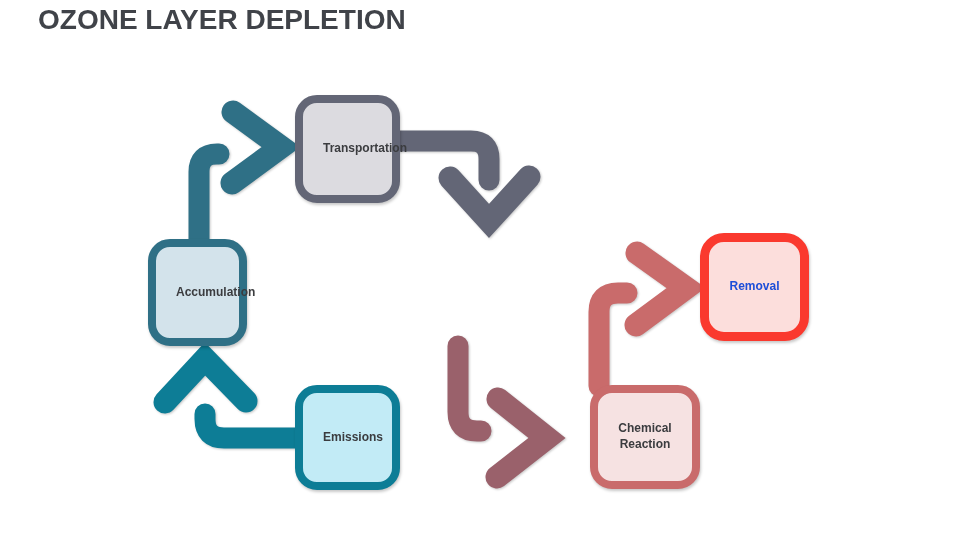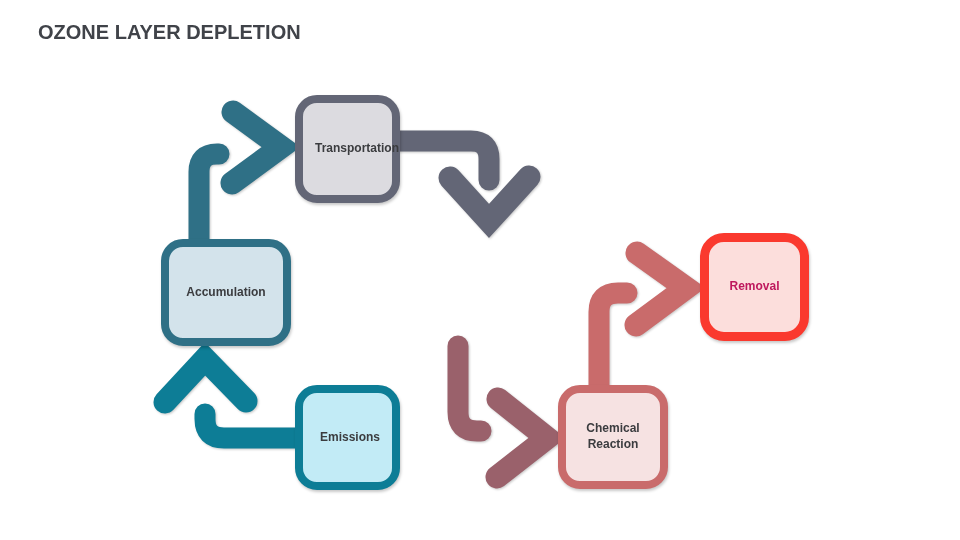--- a/index.html
+++ b/index.html
@@ -11,22 +11,22 @@
     position: relative;
     width: 960px;
     height: 540px;
     background: #ffffff;
     overflow: hidden;
     font-family: "Liberation Sans", sans-serif;
   }
   .slide-title {
     position: absolute;
     left: 38px;
-    top: 21px;
-    font-size: 20px;
+    top: 4px;
+    font-size: 28px;
     font-weight: bold;
     letter-spacing: 0px;
     color: #404349;
     white-space: nowrap;
   }
   .arrow-layer {
     position: absolute;
     left: 0;
     top: 0;
     width: 960px;
@@ -52,26 +52,26 @@
     border: 8px solid #000;
     border-radius: 22px;
     background-clip: padding-box;
     display: flex;
     align-items: center;
     justify-content: center;
     text-align: center;
     font-weight: bold;
     font-size: 12px;
     line-height: 1.3;
-    padding: 12px;
+    padding: 20px;
     box-shadow: 1px 2px 3px rgba(0,0,0,0.22);
   }
   .node .lbl { display: block; width: 100%; }
   .n-transportation { left: 295px; top:  95px; width: 105px; height: 108px; }
-  .n-accumulation   { left: 161px; top: 239px; width: 130px; height: 107px; }
+  .n-accumulation   { left: 148px; top: 239px; width: 99px; height: 107px; }
   .n-emissions      { left: 295px; top: 385px; width: 105px; height: 105px; text-align: right; }
   .n-conversion     { left: 415px; top: 237px; width: 108px; height: 110px; }
   .n-chemical       { left: 558px; top: 385px; width: 110px; height: 104px; }
   .n-removal        { left: 700px; top: 233px; width: 109px; height: 108px; border-width: 9px; border-radius: 24px; }
 </style>
 </head>
 <body>
 
 <div class="stage">
 
@@ -111,21 +111,21 @@
 
   <div class="node n-accumulation" style="border-color: rgb(47, 112, 134); background-color: rgb(211, 227, 235); color: rgb(59, 60, 63);">
     <span class="lbl">Accumulation</span>
   </div>
 
   <div class="node n-emissions" style="border-color: rgb(13, 125, 150); background-color: rgb(194, 235, 246); color: rgb(59, 60, 63);">
     <span class="lbl">Emissions</span>
   </div>
 
 
-  <div class="node n-chemical" style="border-color: rgb(201, 107, 107); background-color: rgb(246, 226, 226); color: rgb(59, 60, 63);">
+  <div class="node n-chemical" style="border-color: rgb(201, 107, 107); background-color: rgb(246, 226, 226); color: rgb(59, 60, 63); margin-left: 32px;">
     <span class="lbl">Chemical Reaction</span>
   </div>
 
-  <div class="node n-removal" style="border-color: rgb(250, 57, 46); background-color: rgb(252, 222, 220); color: #be185d; justify-content: flex-end;">
+  <div class="node n-removal" style="border-color: rgb(250, 57, 46); background-color: rgb(252, 222, 220); color: #1d4ed8; justify-content: flex-end;">
     <span class="lbl">Removal</span>
   </div>
 
 </div>
 
 </body></html>

